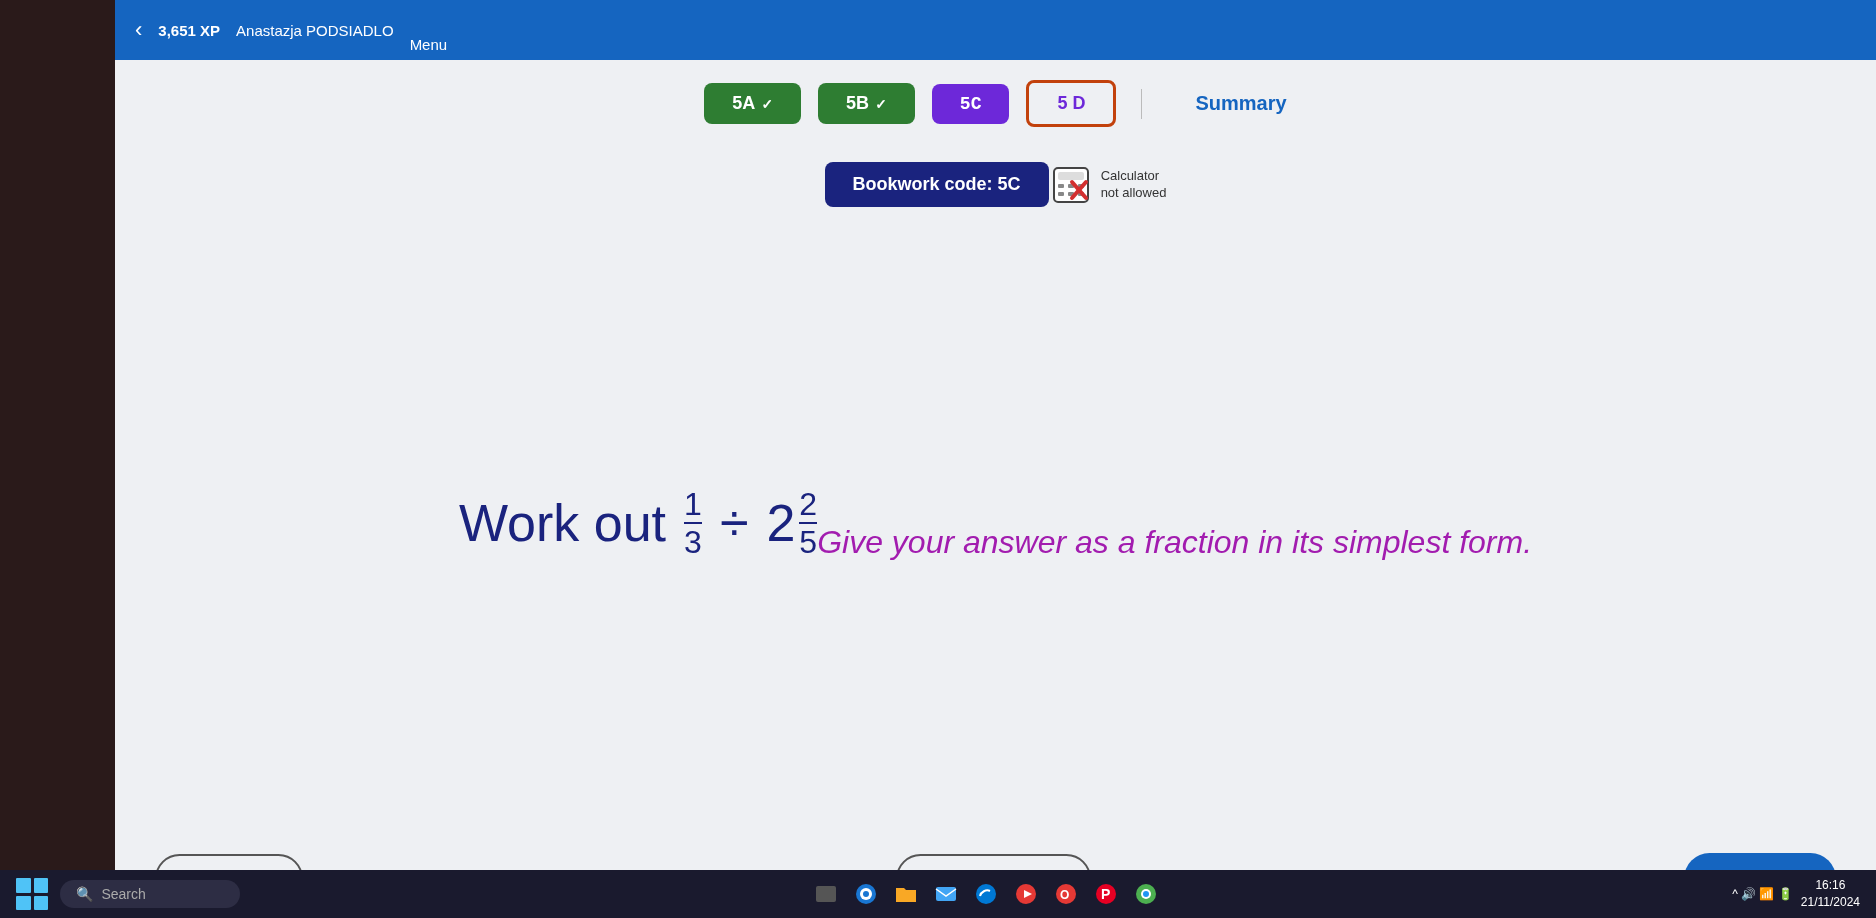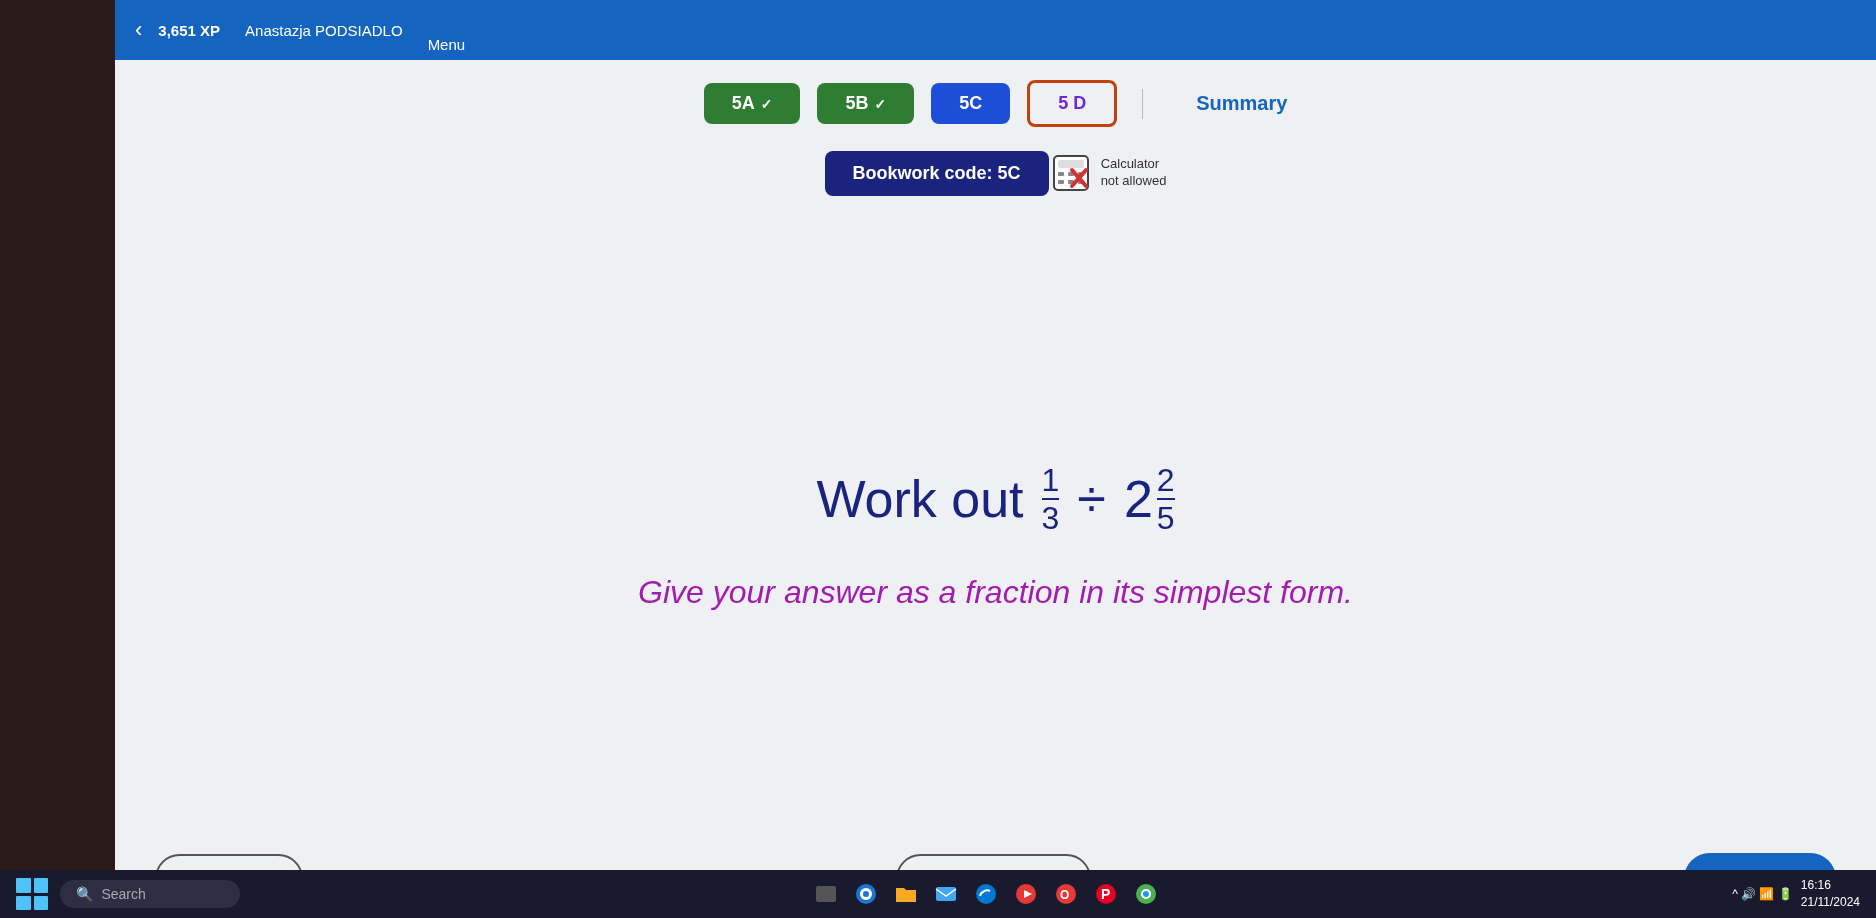--- a/index.html
+++ b/index.html
@@ -55,21 +55,21 @@
     .header-title {
       color: white;
       font-size: 24px;
       font-weight: 700;
       flex: 1;
     }
 
     .header-right {
       display: flex;
       align-items: center;
-      gap: 25px;
+      gap: 16px;
       color: white;
       font-size: 15px;
     }
 
     .header-xp {
       font-weight: 600;
     }
 
     .header-username {
       font-weight: 500;
@@ -111,22 +111,23 @@
       align-items: center;
       gap: 6px;
     }
 
     .tab-completed {
       background: #2e7d32;
       color: white;
     }
 
     .tab-active {
-      background: #1d4ed8;
-      color: white;
+      background: #6d28d9;
+      color: white;
+      font-family: Liberation Mono, monospace;
     }
 
     .tab-inactive {
       background: transparent;
       color: #6d28d9;
       border: 3px solid #c2410c;
     }
 
     .tab-summary {
       background: transparent;
@@ -137,22 +138,22 @@
       cursor: pointer;
     }
 
     .checkmark {
       font-size: 14px;
     }
 
     
     .bookwork-area {
       display: flex;
-      align-items: flex-start;
-      margin-top: 24px;
+      align-items: flex-end;
+      margin-top: 35px;
     }
 
     .bookwork-badge {
       background: #1a237e;
       color: white;
       padding: 12px 28px;
       border-radius: 8px;
       font-size: 18px;
       font-weight: 600;
     }
@@ -182,21 +183,21 @@
       flex-direction: column;
       font-size: 13px;
       color: #333;
       line-height: 1.3;
     }
 
     
     .math-question-area {
       flex: 1;
       display: flex;
-      flex-direction: column;
+      flex-direction: row;
       align-items: center;
       justify-content: center;
       margin-top: 40px;
       width: 100%;
     }
 
     .math-expression {
       font-size: 52px;
       color: #1a237e;
       font-weight: 400;
@@ -373,21 +374,21 @@
 
     .taskbar-right {
       display: flex;
       align-items: center;
       gap: 8px;
       color: white;
       font-size: 12px;
     }
 
     .taskbar-time {
-      text-align: left;
+      text-align: center;
       line-height: 1.4;
     }
 
     
     .tab-divider {
       width: 1px;
       height: 30px;
       background: #bbb;
       margin: 0 8px;
     }

